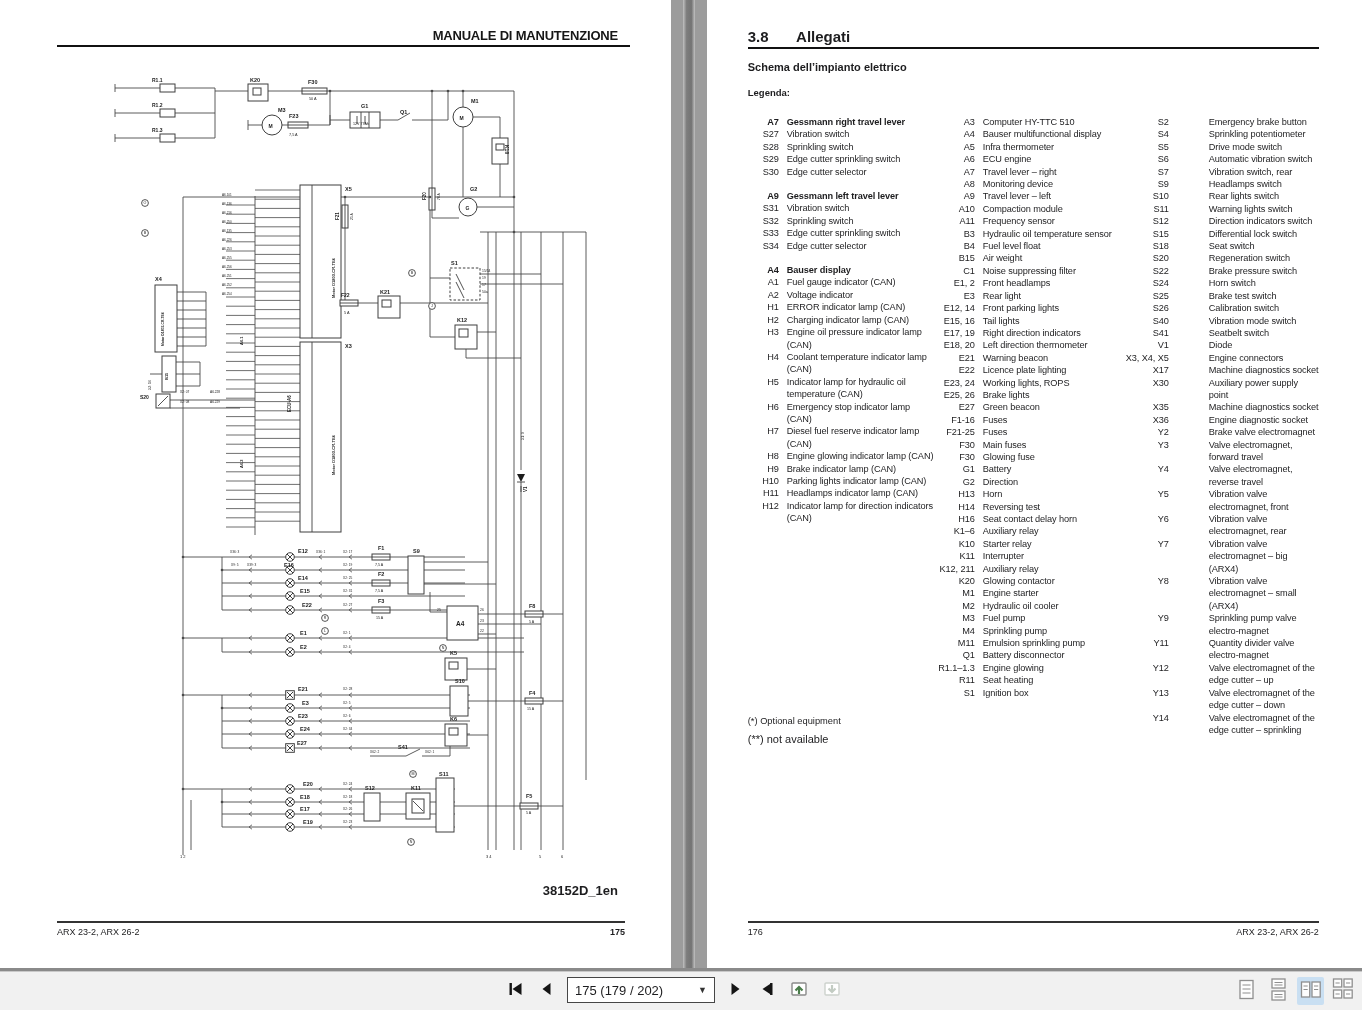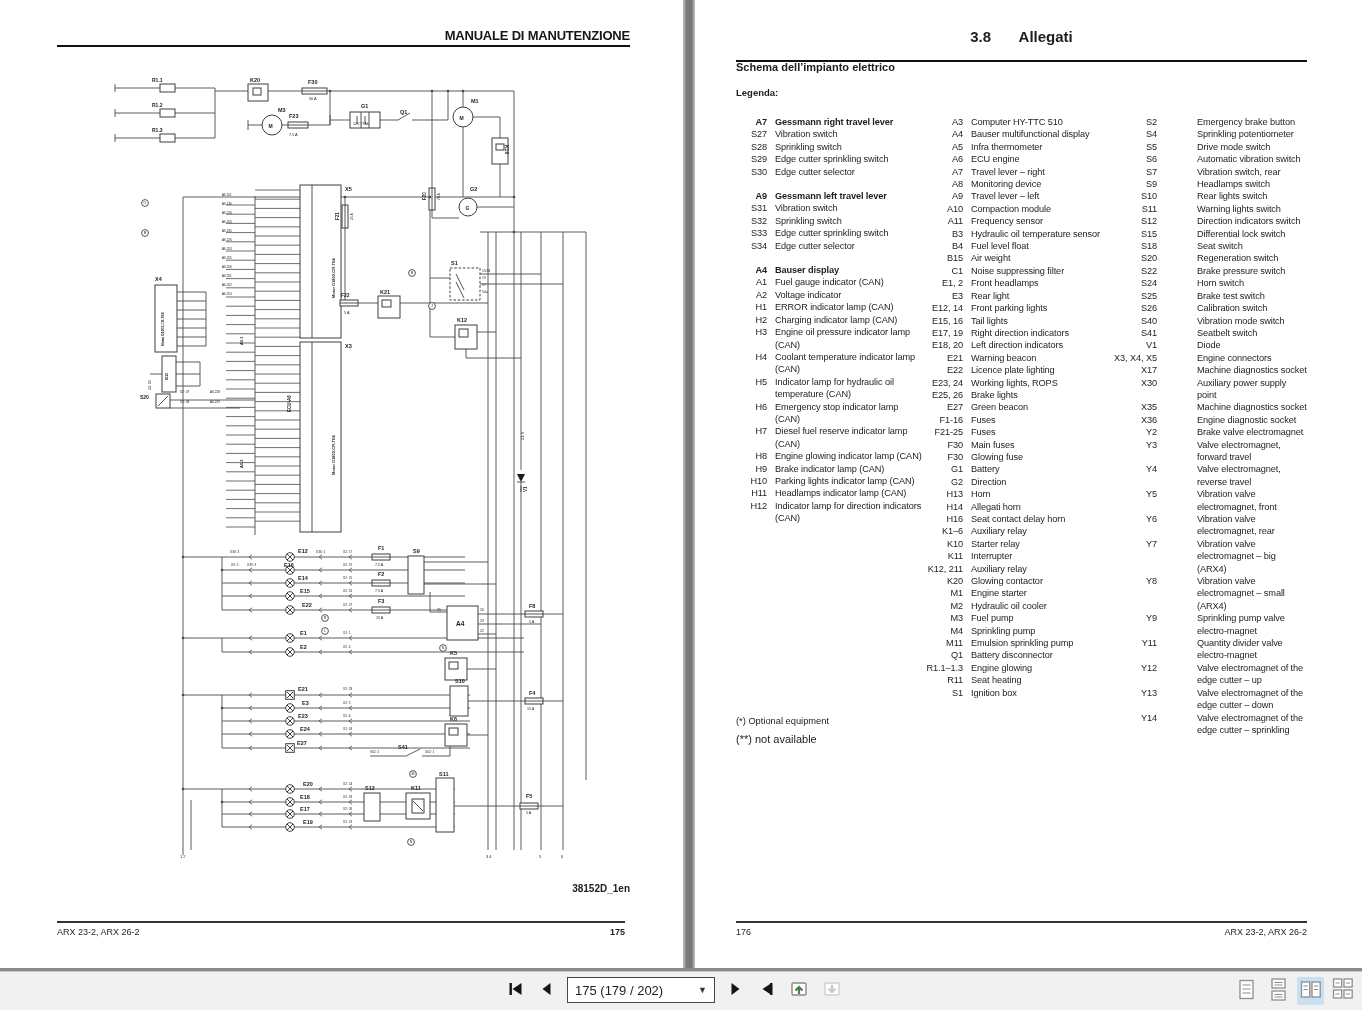--- a/index.html
+++ b/index.html
@@ -1,38 +1,38 @@
 <!DOCTYPE html>
 <html><head>
 <meta charset="utf-8">
 <style>
   * { box-sizing: border-box; margin: 0; padding: 0; }
   html,body { width:1362px; height:1010px; overflow:hidden; background:#9c9c9c;
               font-family:"Liberation Sans", sans-serif; color:#1d1d1f; }
   .viewer { width:1362px; height:1010px; display:flex; flex-direction:column; }
-  .pages { height:968px; display:flex; }
+  .pages { height:968px; display:flex;gap:12px; }
   .page { background:#fff; position:relative; height:968px; }
   .page-left { width:683px; }
   .page-divider { width:12px; height:968px;
     background:linear-gradient(90deg,#c2c2c2,#7d7d7d 30%,#747474 70%,#c2c2c2); }
   .page-right { width:667px; }
 
   
   .lp-title { position:absolute; top:28px; right:53px; font-size:13px; font-weight:bold;
               letter-spacing:-0.2px; color:#161616; }
   .lp-rule  { position:absolute; top:45px; left:57px; width:573px; height:2px; background:#111; }
   .lp-diagram { position:absolute; left:0; top:0; width:683px; height:968px; }
-  .diagram-code { position:absolute; top:883px; right:53px; font-size:10px; font-weight:bold; }
+  .diagram-code { position:absolute; top:883px; right:53px; font-size:13px; font-weight:bold; }
   .lp-footrule { position:absolute; top:921px; left:57px; width:568px; height:1.5px; background:#333; }
   .lp-foot-left  { position:absolute; top:927px; left:57px;  font-size:9px; }
   .lp-foot-right { position:absolute; top:927px; left:57px; width:568px; text-align:right; font-size:9px;font-weight:bold; }
 
   
   .rp-heading { position:absolute; top:28px; left:41px; width:571px;
-                border-bottom:2px solid #111; padding-bottom:14px;text-align:center; }
+                border-bottom:2px solid #111; padding-bottom:1px; }
   .rp-num { font-size:15px; font-weight:bold; }
   .rp-title { font-size:15px; font-weight:bold; margin-left:23px; }
   .rp-subtitle { position:absolute; top:61px; left:41px; font-size:11px; font-weight:bold; }
   .rp-legenda  { position:absolute; top:87px; left:41px; font-size:9.5px; font-weight:bold; }
   .legend-col { position:absolute; top:116px; font-size:9.2px; line-height:12.4px; letter-spacing:-0.1px; }
   .col1 { left:38px;  width:192px; }
   .col2 { left:224px; width:204px; }
   .col3 { left:404px; width:208px; }
   .lg-row { display:flex; }
   .lg-row.bold { font-weight:bold; }
@@ -754,21 +754,21 @@
             <span class="lg-desc">Tail lights</span>
           </div>
 
           <div class="lg-row">
             <span class="lg-code">E17, 19</span>
             <span class="lg-desc">Right direction indicators</span>
           </div>
 
           <div class="lg-row">
             <span class="lg-code">E18, 20</span>
-            <span class="lg-desc">Left direction indicators</span>
+            <span class="lg-desc">Left direction thermometer</span>
           </div>
 
           <div class="lg-row">
             <span class="lg-code">E21</span>
             <span class="lg-desc">Warning beacon</span>
           </div>
 
           <div class="lg-row">
             <span class="lg-code">E22</span>
             <span class="lg-desc">Licence plate lighting</span>
@@ -819,21 +819,21 @@
             <span class="lg-desc">Direction</span>
           </div>
 
           <div class="lg-row">
             <span class="lg-code">H13</span>
             <span class="lg-desc">Horn</span>
           </div>
 
           <div class="lg-row">
             <span class="lg-code">H14</span>
-            <span class="lg-desc">Allegati horn</span>
+            <span class="lg-desc">Reversing test</span>
           </div>
 
           <div class="lg-row">
             <span class="lg-code">H16</span>
             <span class="lg-desc">Seat contact delay horn</span>
           </div>
 
           <div class="lg-row">
             <span class="lg-code">K1–6</span>
             <span class="lg-desc">Auxiliary relay</span>

